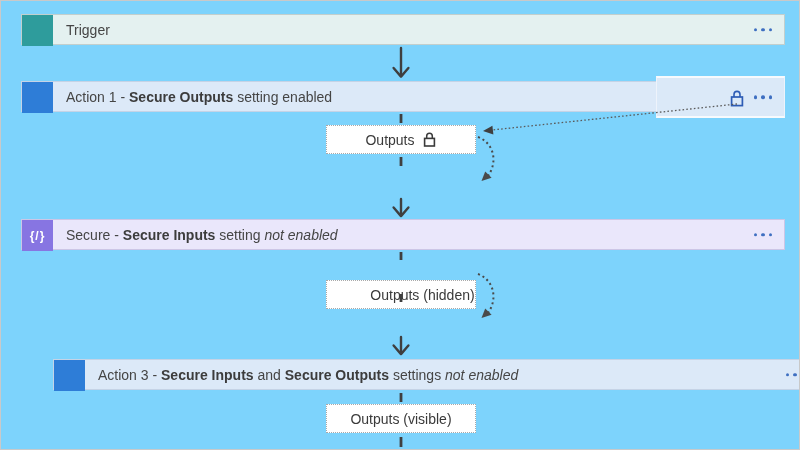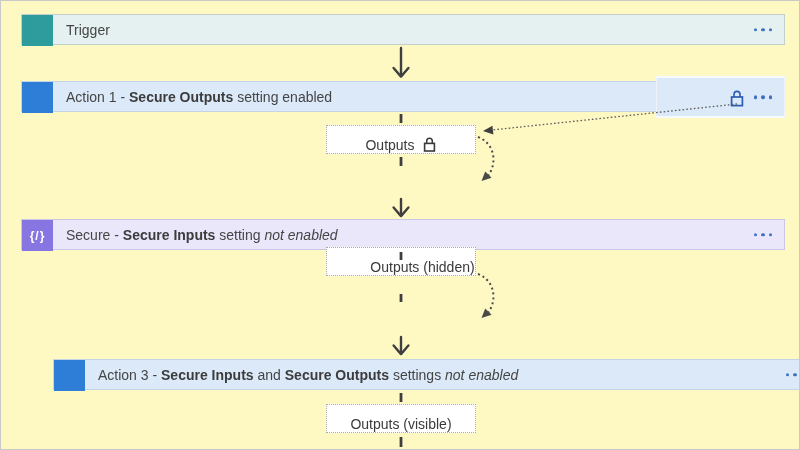--- a/index.html
+++ b/index.html
@@ -1,16 +1,16 @@
 <!DOCTYPE html>
 <html><head>
 <meta charset="utf-8">
 <style>
   html,body{margin:0;padding:0;background:#fff;font-family:"Liberation Sans",sans-serif;}
-  .canvas{position:relative;width:798px;height:448px;background:#fef9c3;border:1px solid #c9c9c9;overflow:hidden;}
+  .canvas{position:relative;width:798px;height:448px;background:#7dd3fc;border:1px solid #c9c9c9;overflow:hidden;}
 
   
   .bar{position:absolute;left:20px;width:764px;height:31px;box-sizing:border-box;
        display:flex;align-items:center;z-index:2;}
   .bar .icon{position:absolute;left:0;top:0;width:31px;height:31px;
        display:flex;align-items:center;justify-content:center;}
   .bar .title{margin-left:44px;font-size:14px;color:#454545;white-space:nowrap;}
   .bar .title b{font-weight:bold;color:#3c3c3c;}
   .bar .title i{}
   .bar-trigger{top:13px;background:#e4f1f0;border:1px solid #c2cfcd;}
@@ -29,25 +29,25 @@
   
   .a1-panel{position:absolute;left:655px;top:75px;width:129px;height:42px;z-index:3;
         background:#dbe9f8;box-sizing:border-box;
         border:1px solid #eef3fb;border-top:2px solid #f7fafd;border-bottom:2px solid #f7fafd;}
   .a1-panel .lock{position:absolute;left:70px;top:10px;}
   .a1-panel .more{right:10px;}
 
   
   .iobox{position:absolute;left:325px;width:150px;height:29px;box-sizing:border-box;
          background:#fff;border:1px dotted #a9a9a9;z-index:2;
-         display:flex;align-items:flex-end;justify-content:center;gap:7px;
+         display:flex;align-items:center;justify-content:center;gap:7px;
          font-size:14px;color:#3a3a3a;white-space:nowrap;}
   .box-a1-outputs{top:124px;}
   .box-a1-inputs{top:168px;}
-  .box-c-outputs{top:246px;padding-left:43px;}
+  .box-c-outputs{top:279px;padding-left:43px;}
   .box-c-inputs{top:303px;}
   .box-a3-outputs{top:403px;}
 
   
   .connectors{position:absolute;left:0;top:0;z-index:4;pointer-events:none;}
 </style>
 </head>
 <body>
 
 <div class="canvas">

